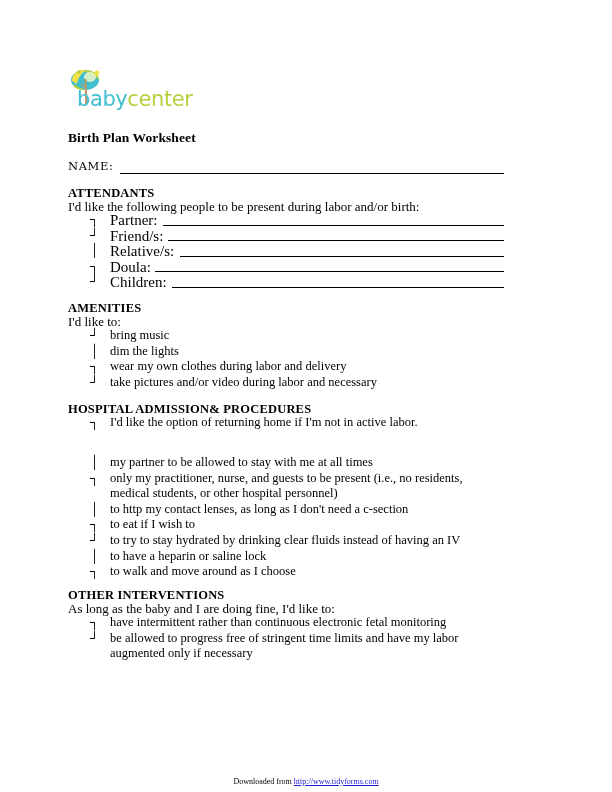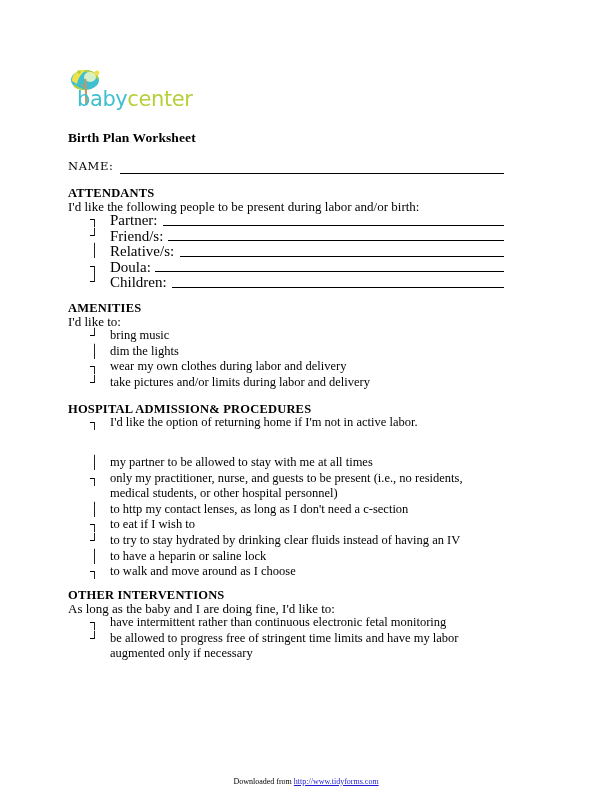--- a/index.html
+++ b/index.html
@@ -247,21 +247,21 @@
     <div class="bitem">
       <span class="bul">│</span>
       <span class="btxt">dim the lights</span>
     </div>
     <div class="bitem">
       <span class="bul">┐</span>
       <span class="btxt">wear my own clothes during labor and delivery</span>
     </div>
     <div class="bitem">
       <span class="bul">┘</span>
-      <span class="btxt">take pictures and/or limits during labor and delivery</span>
+      <span class="btxt">take pictures and/or video during labor and necessary</span>
     </div>
   </div>
 
   <div class="section-head" style="top:402px">HOSPITAL ADMISSION&amp; PROCEDURES</div>
 
   <div class="blist" style="top:415px; width:436px">
     <div class="bitem">
       <span class="bul">┐</span>
       <span class="btxt">I'd like the option of returning home if I'm not in active labor.</span>
     </div>

